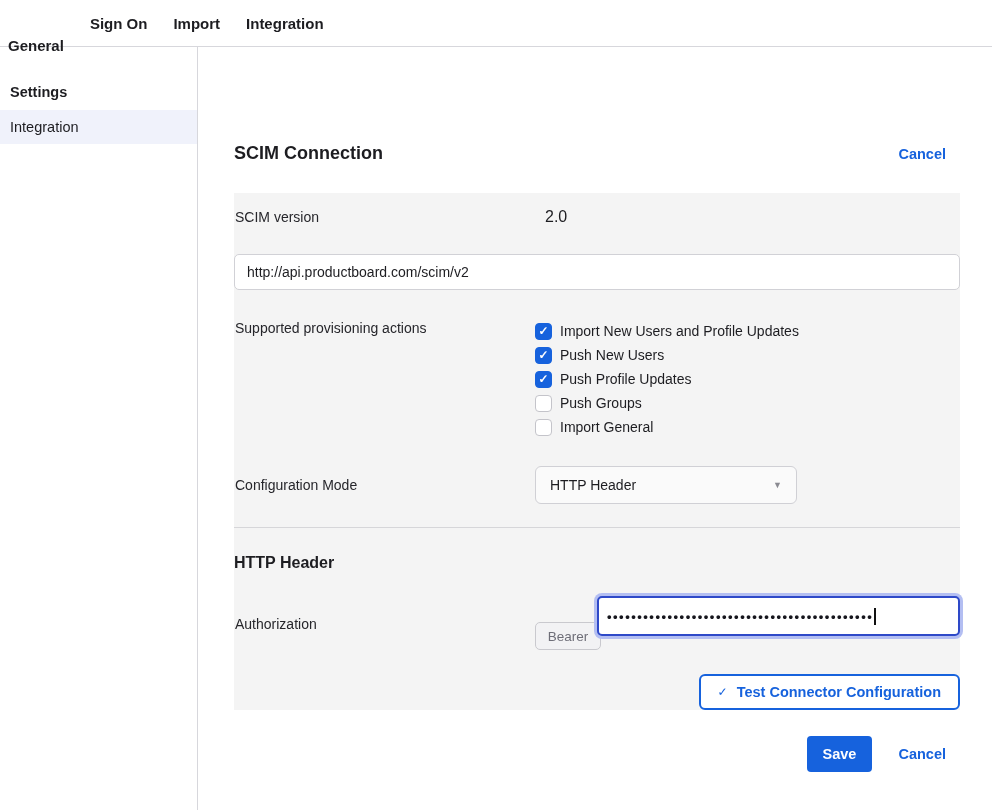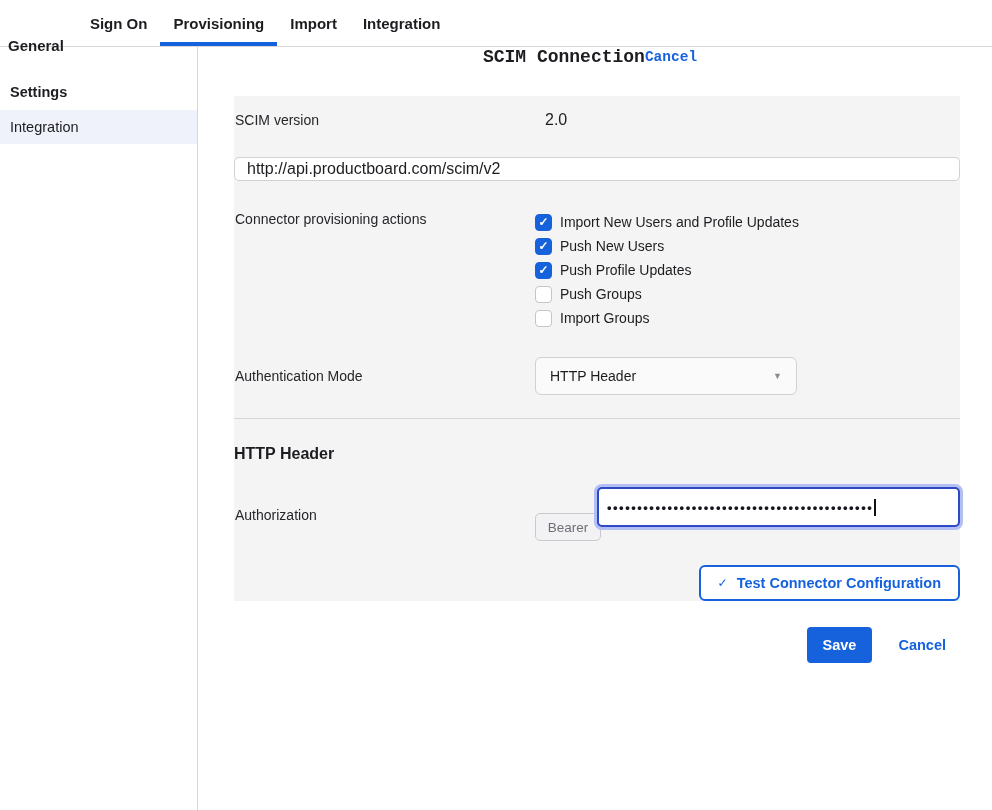--- a/index.html
+++ b/index.html
@@ -26,40 +26,40 @@
   .content { display: flex; height: 763px; }
   .sidebar { width: 198px; flex-shrink: 0; border-right: 1px solid #d7d7dc; padding-top: 29px; }
   .side-header { font-size: 14.5px; font-weight: bold; padding: 8px 10px 10px 10px; }
   .side-item { font-size: 14.5px; padding: 9px 10px; cursor: pointer; }
   .side-item.selected { background: #f0f2fb; }
 
   .main { flex: 1; padding: 0 32px 0 36px; }
 
   
   .heading-row {
-    display: flex; justify-content: center; align-items: center; font-family: Liberation Mono, monospace;
+    margin-top: 96px; display: flex; justify-content: space-between; align-items: center;
   }
   .page-title { font-size: 18px; font-weight: bold; }
   .link { color: #1662dd; font-size: 14.5px; font-weight: bold; text-decoration: none; cursor: pointer; }
   .heading-row .link { margin-right: 14px; }
 
   
   .panel { margin-top: 29px; background: #f4f4f4; padding: 15px 0 0 0; }
   .form-row { display: flex; align-items: center; }
   .row-label { width: 301px; flex-shrink: 0; font-size: 14px; color: #26262b; padding-left: 1px; }
   .row-control { flex: 1; min-width: 0; }
 
   .row-version { align-items: baseline; }
   .static-value { font-size: 16px; padding-left: 10px; }
 
   .row-input { margin-top: 28px; }
   .text-input {
-    width: 100%; height: 24px; border: 1px solid #d1d1d6; border-radius: 5px;
+    width: 100%; height: 36px; border: 1px solid #d1d1d6; border-radius: 5px;
     background: #fff; font-family: "Liberation Sans", sans-serif;
-    font-size: 16px; color: #1d1d21; padding: 0 12px; outline: none;
+    font-size: 14px; color: #1d1d21; padding: 0 12px; outline: none;
   }
 
   .row-checks { margin-top: 29px; align-items: flex-start; }
   .row-checks .row-label { padding-top: 1px; }
   .check-list { display: flex; flex-direction: column; }
   .check-item { display: flex; align-items: center; height: 24px; cursor: pointer; }
   .checkbox {
     width: 17px; height: 17px; border-radius: 4px; flex-shrink: 0;
     border: 1.5px solid #c4c4ca; background: #fff;
     display: flex; align-items: center; justify-content: center;
@@ -124,23 +124,20 @@
 </head>
 <body>
 
 <div class="tabbar">
   <div class="tab">
       <span>General</span>
     </div>
   <div class="tab">
       <span>Sign On</span>
     </div>
-  <div class="tab active">
-      <span>Provisioning</span>
-    </div>
   <div class="tab">
       <span>Import</span>
     </div>
   <div class="tab">
       <span>Integration</span>
     </div>
 </div>
 
 <div class="content">
 
@@ -168,21 +165,21 @@
       </div>
 
       <div class="form-row row-input">
         <div class="row-control">
           <input class="text-input" type="text" value="http://api.productboard.com/scim/v2" style="">
         </div>
       </div>
 
 
       <div class="form-row row-checks">
-        <div class="row-label">Connector provisioning actions</div>
+        <div class="row-label">Supported provisioning actions</div>
         <div class="row-control check-list">
           <div class="check-item checked">
             <span class="checkbox">
                 <span class="mark">✓</span>
               </span>
             <span class="check-label">Import New Users and Profile Updates</span>
           </div>
           <div class="check-item checked">
             <span class="checkbox">
                 <span class="mark">✓</span>
@@ -194,27 +191,27 @@
                 <span class="mark">✓</span>
               </span>
             <span class="check-label">Push Profile Updates</span>
           </div>
           <div class="check-item">
             <span class="checkbox"></span>
             <span class="check-label">Push Groups</span>
           </div>
           <div class="check-item">
             <span class="checkbox"></span>
-            <span class="check-label">Import Groups</span>
+            <span class="check-label">Import General</span>
           </div>
         </div>
       </div>
 
       <div class="form-row row-select">
-        <div class="row-label">Authentication Mode</div>
+        <div class="row-label">Configuration Mode</div>
         <div class="row-control">
           <div class="select-box">
             <span>HTTP Header</span>
             <span class="select-arrow">▼</span>
           </div>
         </div>
       </div>
 
       <div class="divider"></div>
 

